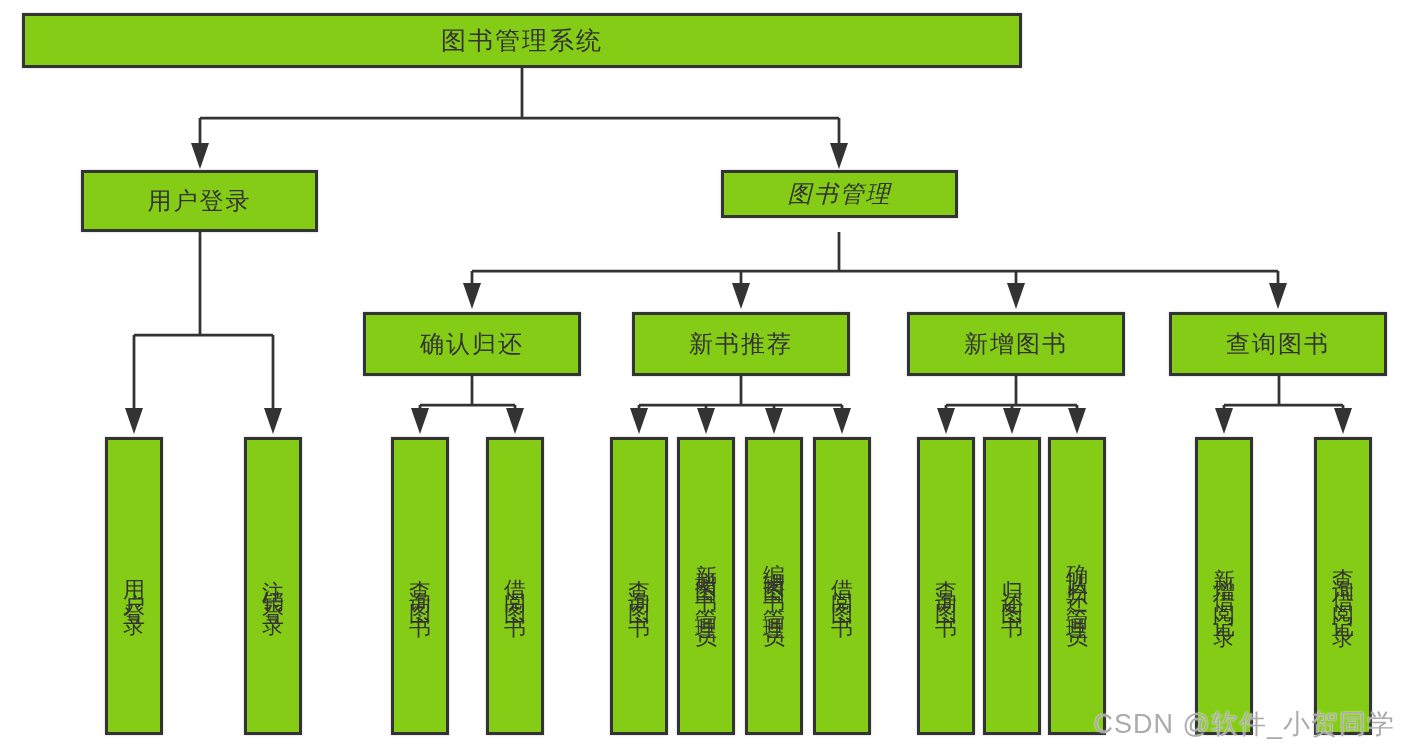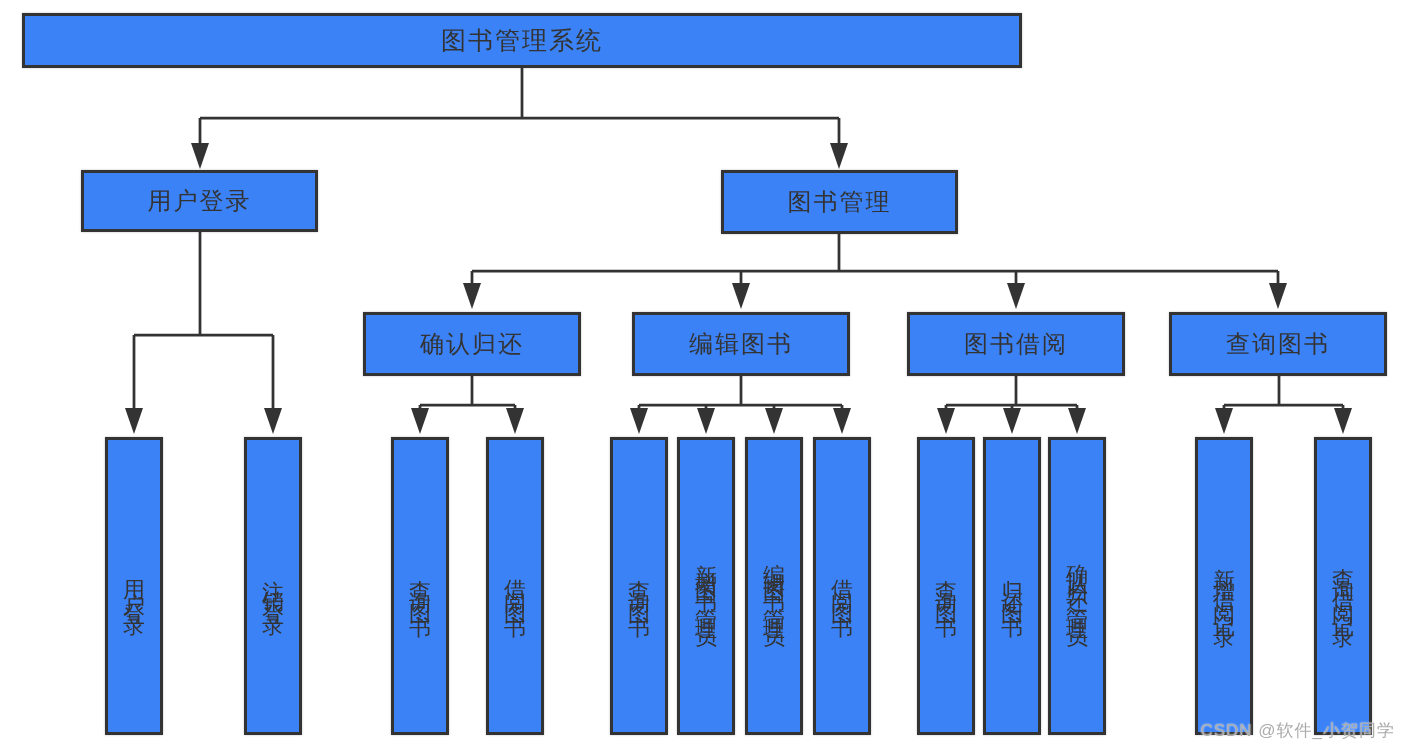--- a/index.html
+++ b/index.html
@@ -13,40 +13,40 @@
     position:relative;
     width:1405px;height:747px;
     background:var(--bg);
     font-family:"Liberation Sans","DejaVu Sans",sans-serif;
     overflow:hidden;
   }
   .connectors{position:absolute;left:0;top:0;width:1405px;height:747px;pointer-events:none;}
   .node{
     position:absolute;
     box-sizing:border-box;
-    background:#3b82f6;
+    background:#84cc16;
     border:3px solid var(--line);
     color:var(--text);
     display:flex;align-items:center;justify-content:center;
     box-shadow:0 0 2px rgba(0,0,0,.25);
   }
   .hbox{font-size:24px;letter-spacing:2px;font-weight:500;white-space:nowrap;}
   .hbox.root{font-size:25px;}
   .vbox{
     top:437px;width:58px;height:298px;
     writing-mode:vertical-rl;
     text-orientation:mixed;
     font-size:22px;letter-spacing:12px;font-weight:500;
     line-height:1;
   }
   .vbox.tight{letter-spacing:9px;}
   .watermark{
     position:absolute;
     right:10px;bottom:5px;
-    font-size:17px;
+    font-size:27px;
     color:var(--wm);
     font-weight:500;
     letter-spacing:1px;
     text-shadow:0 0 2px #ffffff;
     z-index:5;
     white-space:nowrap;
   }
 </style>
 </head>
 <body>
@@ -89,25 +89,25 @@
       <polygon points="1003,408 1021,408 1012,434"></polygon>
       <polygon points="1068,408 1086,408 1077,434"></polygon>
       <polygon points="1215,408 1233,408 1224,434"></polygon>
       <polygon points="1334,408 1352,408 1343,434"></polygon>
     </g>
   </svg>
 
   <div class="node hbox root" style="left:22px;top:13px;width:1000px;height:55px;">图书管理系统</div>
 
   <div class="node hbox" style="left:81px;top:170px;width:237px;height:62px;">用户登录</div>
-  <div class="node hbox" style="left:721px;top:170px;width:237px;height:64px;">图书管理</div>
+  <div class="node hbox" style="left:721px;top:170px;width:237px;height:48px;font-style:italic;">图书管理</div>
 
   <div class="node hbox" style="left:363px;top:312px;width:218px;height:64px;">确认归还</div>
-  <div class="node hbox" style="left:632px;top:312px;width:218px;height:64px;">编辑图书</div>
-  <div class="node hbox" style="left:907px;top:312px;width:218px;height:64px;">图书借阅</div>
+  <div class="node hbox" style="left:632px;top:312px;width:218px;height:64px;">新书推荐</div>
+  <div class="node hbox" style="left:907px;top:312px;width:218px;height:64px;">新增图书</div>
   <div class="node hbox" style="left:1169px;top:312px;width:218px;height:64px;">查询图书</div>
 
   <div class="node vbox" style="left:105px;">用户登录</div>
   <div class="node vbox" style="left:244px;">注销登录</div>
 
   <div class="node vbox" style="left:391px;">查询图书</div>
   <div class="node vbox" style="left:486px;">借阅图书</div>
 
   <div class="node vbox" style="left:610px;">查询图书</div>
   <div class="node vbox tight" style="left:677px;">新增图书（管理员）</div>

